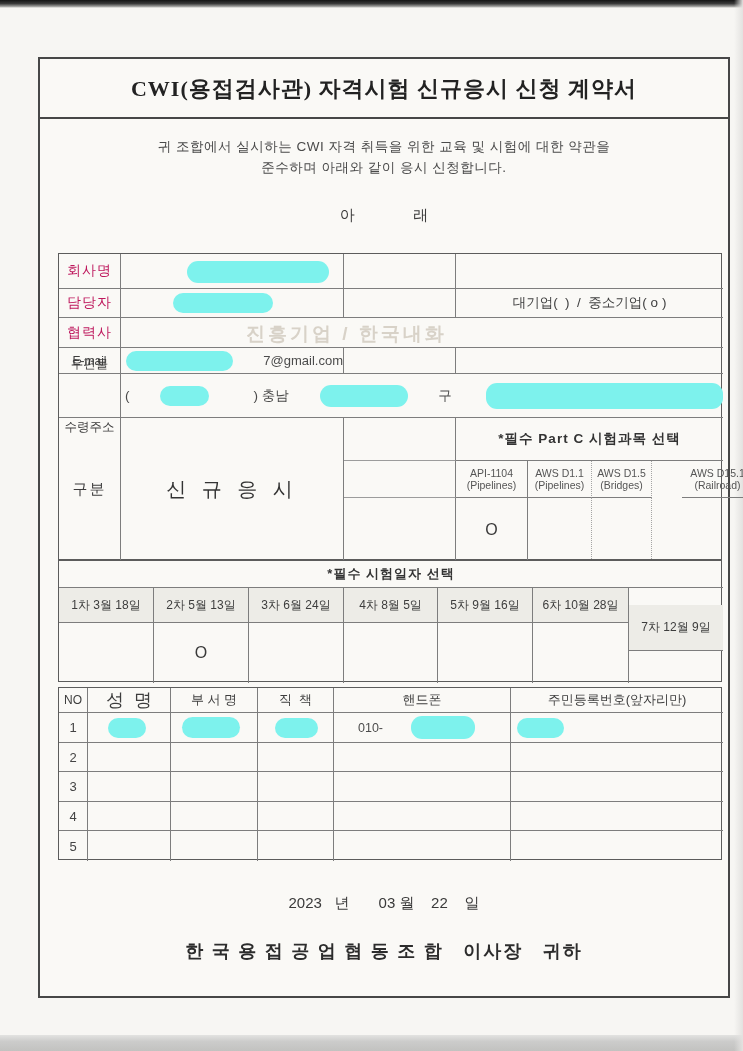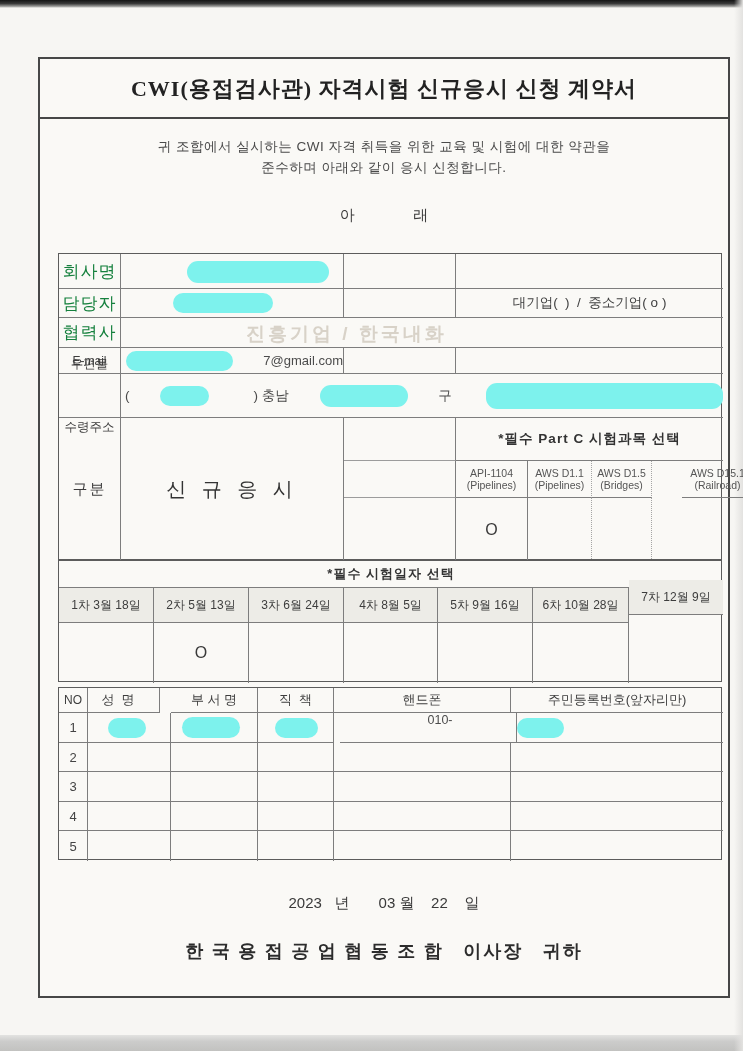--- a/index.html
+++ b/index.html
@@ -23,21 +23,21 @@
   .tbl{border:1.5px solid #5c5c5c;}
   .cell{position:absolute;box-sizing:border-box;}
   .br{border-right:1px solid #7d7d7d;}
   .bb{border-bottom:1px solid #7d7d7d;}
   .brd{border-right:1px dotted #a5a5a5;}
   .bbl{border-bottom:1px solid #9c9c9c;}
   .shade{background:#edece7;}
   
   .title{font-family:"Liberation Serif",serif;font-weight:bold;font-size:22px;color:#222;letter-spacing:1px;}
   .intro{font-size:13.5px;line-height:21px;color:#4a4a4a;letter-spacing:.5px;}
-  .lbl{font-size:17px;color:#15803d;letter-spacing:1px;}
+  .lbl{font-size:14px;color:#be185d;letter-spacing:1px;}
   .small{font-size:10.5px;color:#555;}
   .mark{font-size:16px;color:#3a3a3a;}
   .redact{background:#7df2ed;border-radius:11px;display:inline-block;}
   .watermark{color:#d8d2c8;font-size:19px;letter-spacing:3px;font-weight:bold;}
   .footer-serif{font-family:"Liberation Serif",serif;font-weight:bold;color:#2c2c2c;}
 </style>
 </head>
 <body>
 
 <div id="page">
@@ -135,51 +135,51 @@
 
   <div class="abs tbl" style="left:58px;top:560px;width:664px;height:122px;">
     <div class="cell bb center" style="left:0;top:0;width:664px;height:27px;font-size:13px;font-weight:bold;color:#333;letter-spacing:1px;">*필수 시험일자 선택</div>
 
     <div class="cell br bb shade center" style="left:0;top:27px;width:95px;height:35px;font-size:12px;">1차 3월 18일</div>
     <div class="cell br bb shade center" style="left:95px;top:27px;width:95px;height:35px;font-size:12px;">2차 5월 13일</div>
     <div class="cell br bb shade center" style="left:190px;top:27px;width:95px;height:35px;font-size:12px;">3차 6월 24일</div>
     <div class="cell br bb shade center" style="left:285px;top:27px;width:94px;height:35px;font-size:12px;">4차 8월 5일</div>
     <div class="cell br bb shade center" style="left:379px;top:27px;width:95px;height:35px;font-size:12px;">5차 9월 16일</div>
     <div class="cell br bb shade center" style="left:474px;top:27px;width:96px;height:35px;font-size:12px;">6차 10월 28일</div>
-    <div class="cell bb shade center" style="left:570px;top:19px;width:94px;height:35px;font-size:12px;">7차 12월 9일</div>
+    <div class="cell bb shade center" style="left:570px;top:44px;width:94px;height:46px;font-size:12px;">7차 12월 9일</div>
 
     <div class="cell br center mark" style="left:0;top:62px;width:95px;height:60px;"></div>
     <div class="cell br center mark" style="left:95px;top:62px;width:95px;height:60px;">O</div>
     <div class="cell br center mark" style="left:190px;top:62px;width:95px;height:60px;"></div>
     <div class="cell br center mark" style="left:285px;top:62px;width:94px;height:60px;"></div>
     <div class="cell br center mark" style="left:379px;top:62px;width:95px;height:60px;"></div>
     <div class="cell br center mark" style="left:474px;top:62px;width:96px;height:60px;"></div>
     <div class="cell center mark" style="left:570px;top:62px;width:94px;height:60px;"></div>
   </div>
 
   <div class="abs tbl" style="left:58px;top:687px;width:664px;height:173px;">
 
     <div class="cell br bb center pre" style="left:0;top:0;width:29px;height:25px;font-size:12px;">NO</div>
-    <div class="cell br bb center pre" style="left:18px;top:0;width:83px;height:25px;font-size:13px;">성  명</div>
+    <div class="cell br bb center pre" style="left:29px;top:0;width:83px;height:25px;font-size:18px;">성  명</div>
     <div class="cell br bb center pre" style="left:112px;top:0;width:87px;height:25px;font-size:13px;">부 서 명</div>
     <div class="cell br bb center pre" style="left:199px;top:0;width:76px;height:25px;font-size:13px;">직  책</div>
     <div class="cell br bb center pre" style="left:275px;top:0;width:177px;height:25px;font-size:13px;">핸드폰</div>
     <div class="cell bb center pre" style="left:452px;top:0;width:212px;height:25px;font-size:13px;">주민등록번호(앞자리만)</div>
 
     <div class="cell br bb center" style="left:0;top:25px;width:29px;height:30px;font-size:13px;color:#444;">1</div>
     <div class="cell br bb" style="left:29px;top:25px;width:83px;height:30px;">
       <span class="redact abs" style="left:20px;top:5px;width:38px;height:20px;"></span>
     </div>
     <div class="cell br bb" style="left:112px;top:25px;width:87px;height:30px;">
       <span class="redact abs" style="left:11px;top:4px;width:58px;height:21px;"></span>
     </div>
     <div class="cell br bb" style="left:199px;top:25px;width:76px;height:30px;">
       <span class="redact abs" style="left:17px;top:5px;width:43px;height:20px;"></span>
     </div>
-    <div class="cell br bb vcenter" style="left:281px;top:25px;width:177px;height:30px;flex-direction:column;">
+    <div class="cell br bb vcenter" style="left:275px;top:25px;width:177px;height:30px;">
       <span style="margin-left:24px;font-size:12.5px;color:#4c4c4c;">010-</span>
       <span class="redact" style="margin-left:0;width:64px;height:23px;"></span>
     </div>
     <div class="cell bb" style="left:452px;top:25px;width:212px;height:30px;">
       <span class="redact abs" style="left:6px;top:5px;width:47px;height:20px;"></span>
     </div>
 
     <div class="cell br bb center" style="left:0;top:55px;width:29px;height:29px;font-size:13px;color:#444;">2</div>
     <div class="cell br bb" style="left:29px;top:55px;width:83px;height:29px;"></div>
     <div class="cell br bb" style="left:112px;top:55px;width:87px;height:29px;"></div>

